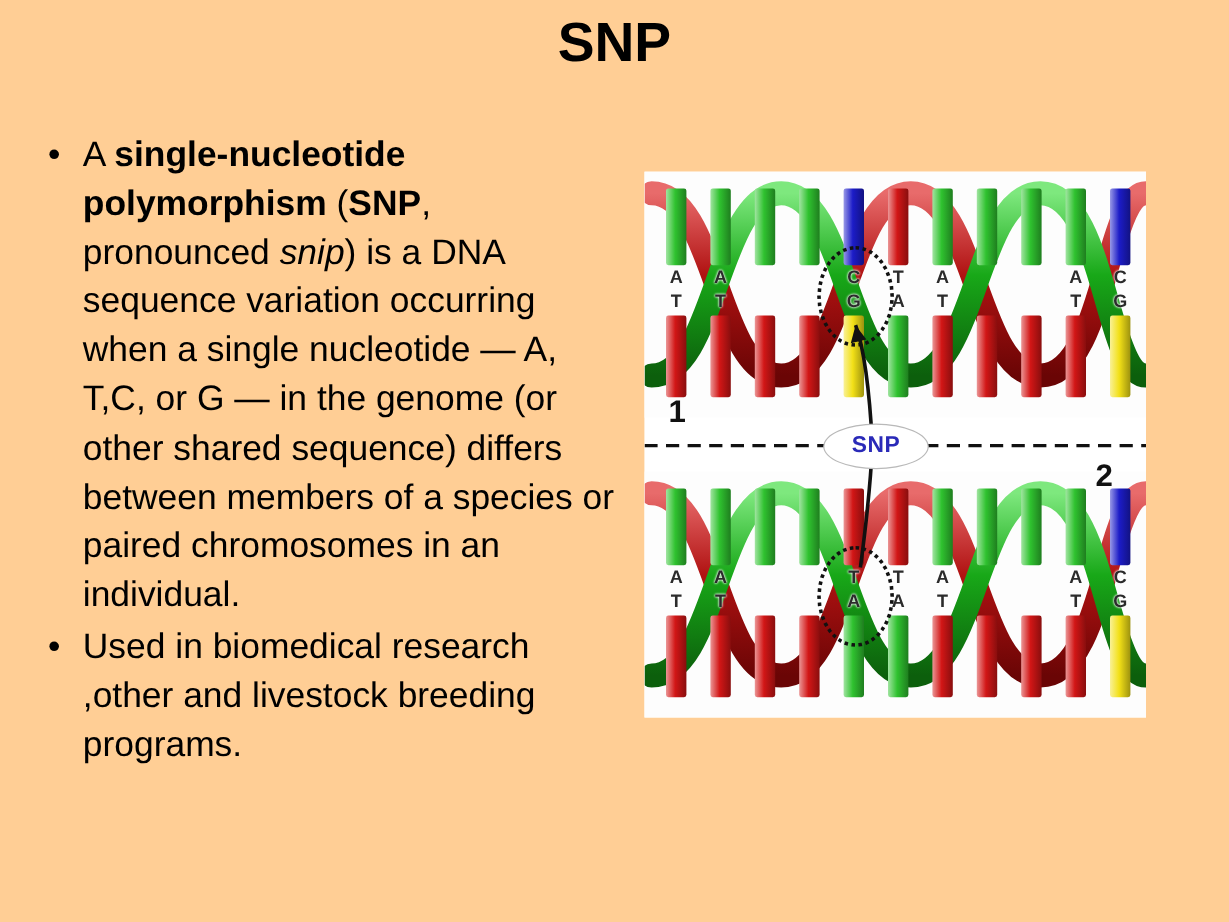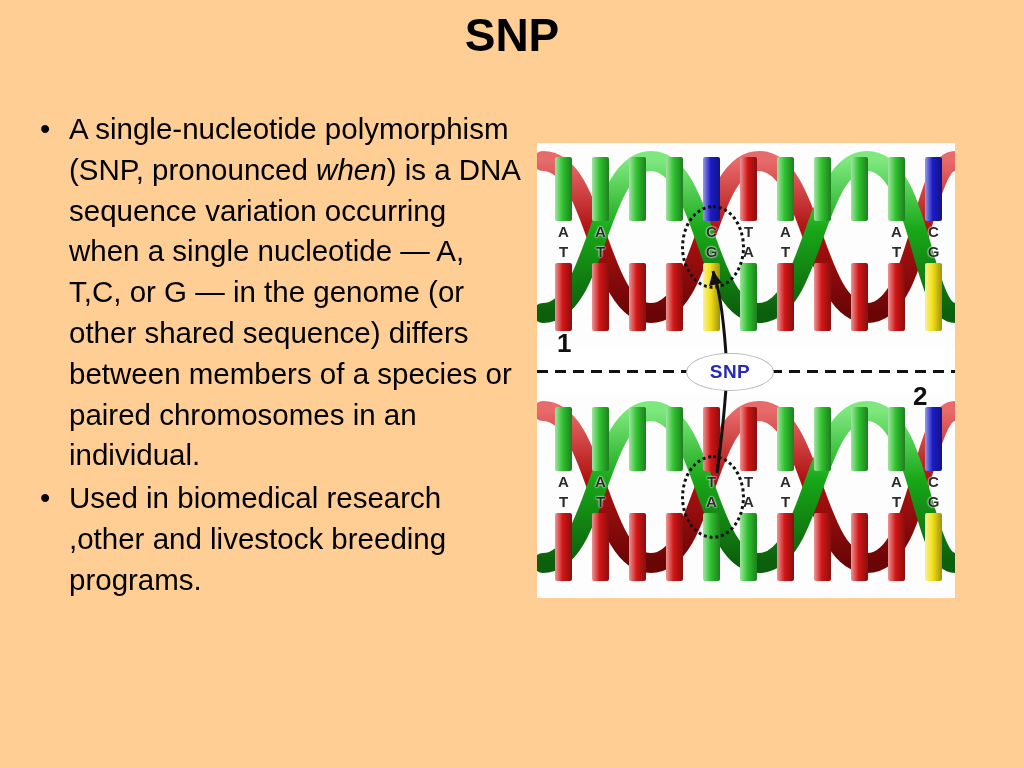--- a/index.html
+++ b/index.html
@@ -56,21 +56,21 @@
     position: absolute;
     left: 6px;
     top: 0px;
     font-size: 29.5px;
     line-height: 40.8px;
     color: #000000;
   }
   .bullet-text {
     display: block;
   }
-  .b { font-weight: normal; text-align: right; }
+  .b { font-weight: bold; text-align: right; }
   .i { font-style: italic; }
 
   
   #dna-figure {
     position: absolute;
     left: 537px;
     top: 143px;
     width: 418px;
     height: 455px;
     background: #ffffff;
@@ -177,21 +177,21 @@
 
 <div id="slide">
 
   <div id="title">SNP</div>
 
   <div id="body-col">
 
     <div class="bullet-item">
       <span class="bullet-mark">•</span>
       <span class="bullet-text">
-        <span>A </span><span class="b">single-nucleotide polymorphism</span><span> (</span><span class="b">SNP</span><span>, pronounced </span><span class="i">when</span><span>) is a DNA sequence variation occurring when a single nucleotide — A, T,C, or G — in the genome (or other shared sequence) differs between members of a species or paired chromosomes in an individual.</span>
+        <span>A </span><span class="b">single-nucleotide polymorphism</span><span> (</span><span class="b">SNP</span><span>, pronounced </span><span class="i">snip</span><span>) is a DNA sequence variation occurring when a single nucleotide — A, T,C, or G — in the genome (or other shared sequence) differs between members of a species or paired chromosomes in an individual.</span>
       </span>
     </div>
 
     <div class="bullet-item">
       <span class="bullet-mark">•</span>
       <span class="bullet-text">Used in biomedical research ,other and livestock breeding programs.</span>
     </div>
 
   </div>
 

